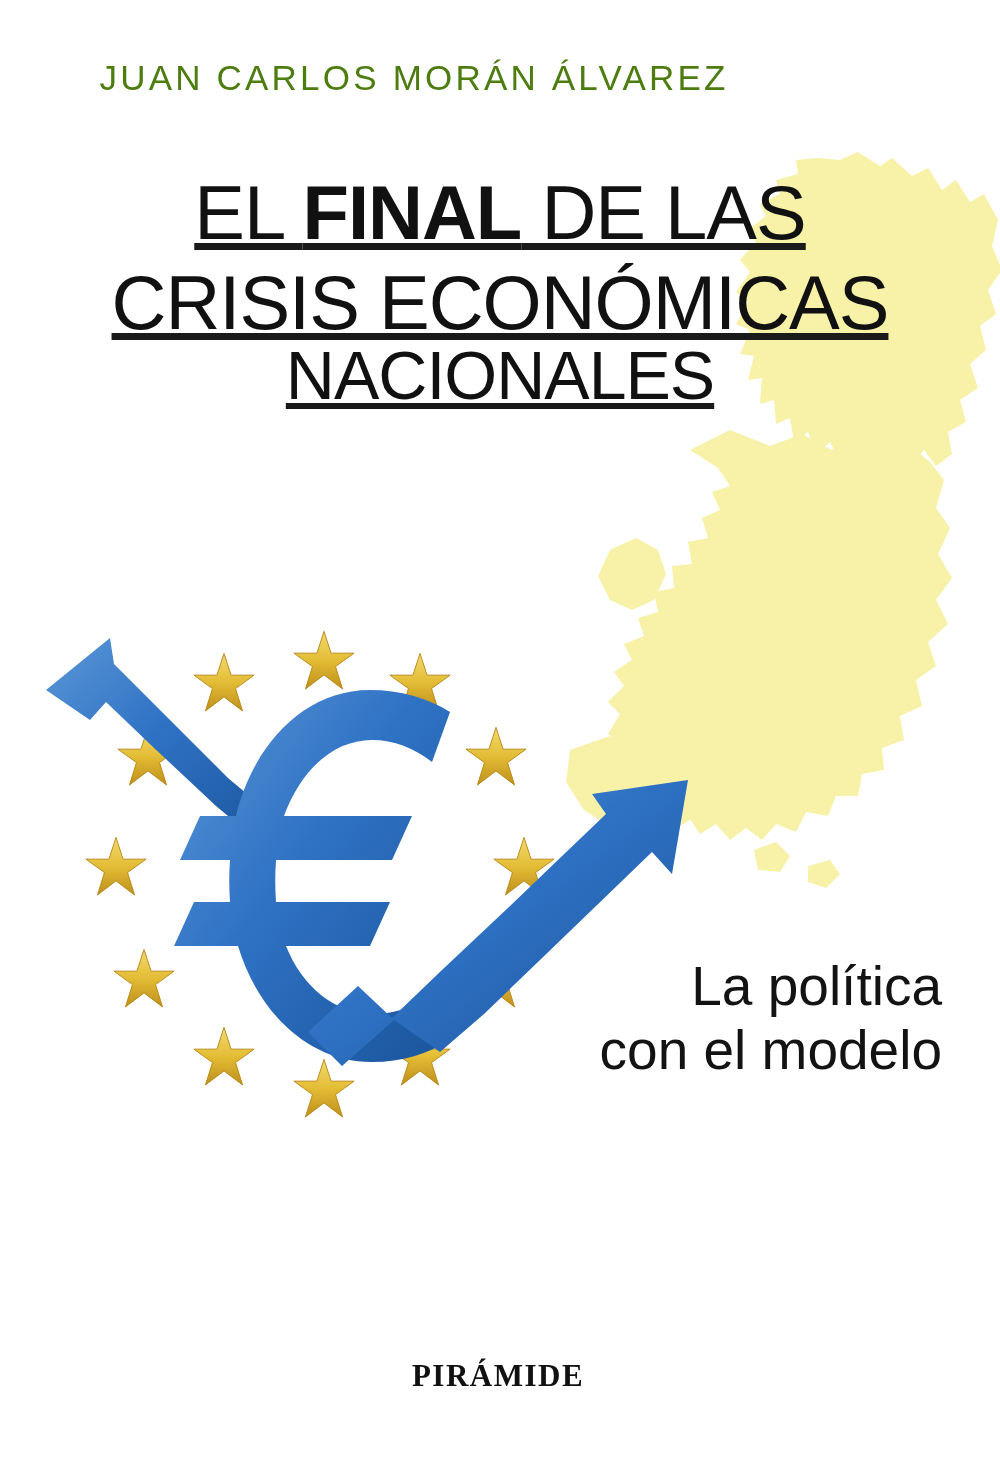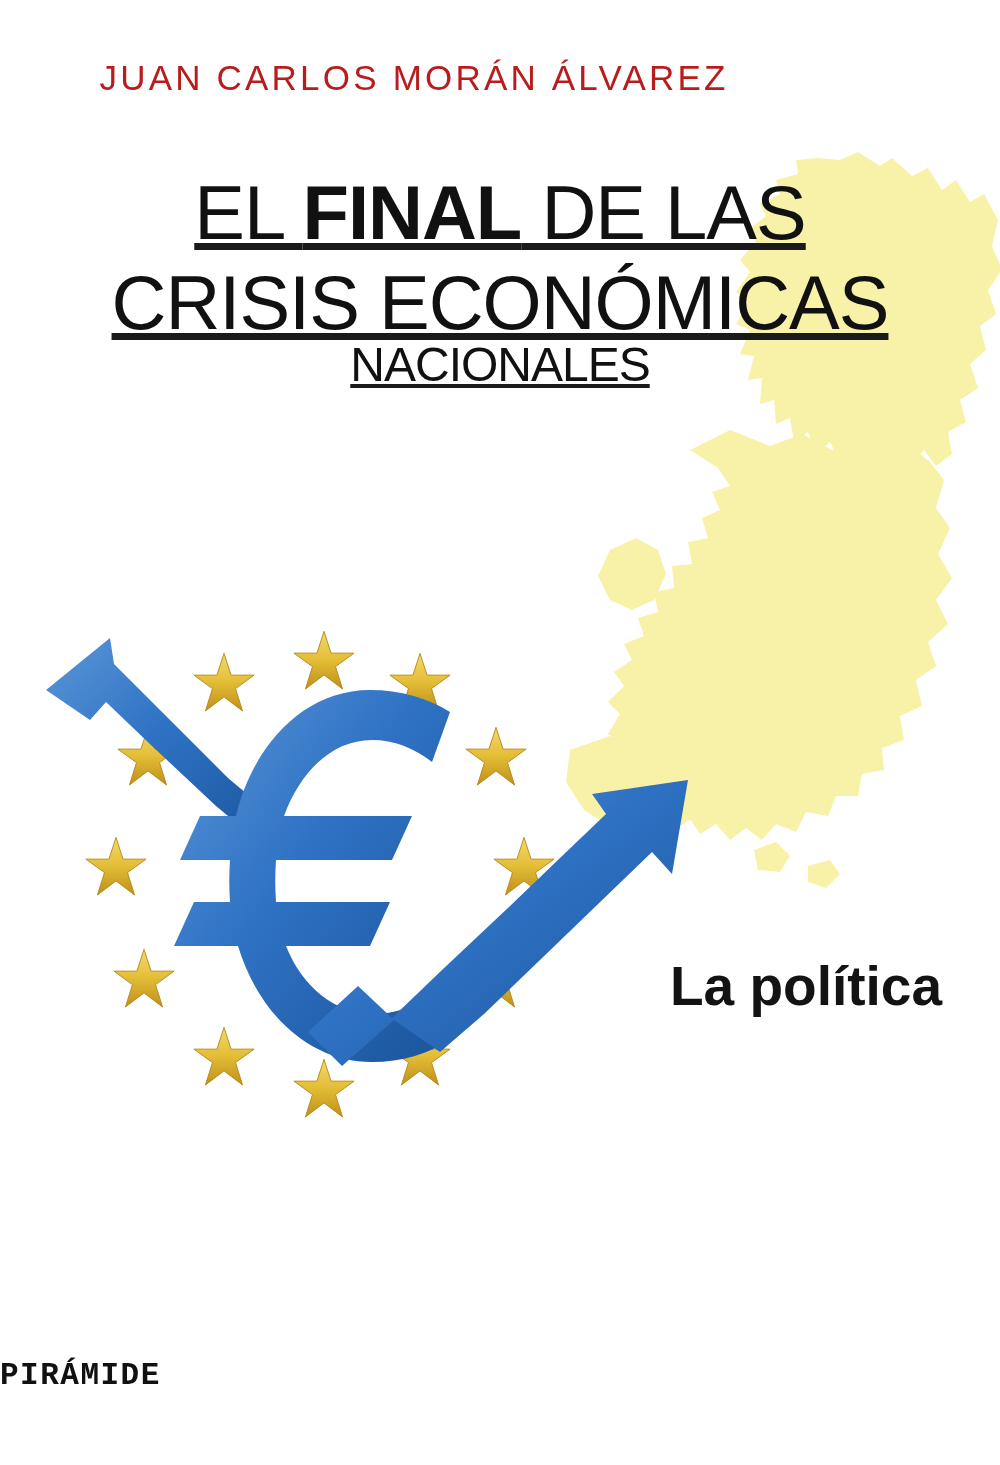--- a/index.html
+++ b/index.html
@@ -47,21 +47,21 @@
   
   .author {
     position: absolute;
     top: 58px;
     left: 0;
     width: 828px;
     text-align: center;
     font-size: 35px;
     letter-spacing: 3.2px;
     font-weight: 400;
-    color: #b91c1c;
+    color: #4d7c0f;
     z-index: 5;
   }
 
   
   .title-block {
     position: absolute;
     top: 175px;
     left: 0;
     width: 1000px;
     text-align: center;
@@ -77,53 +77,53 @@
   .title-line-1 {
     font-size: 76px;
     letter-spacing: -1px;
     margin-bottom: 14px;
   }
   .title-line-2 {
     font-size: 76px;
     letter-spacing: -1px;
   }
   .title-line-3 {
-    font-size: 48px;
+    font-size: 68px;
     letter-spacing: -1px;
   }
   .t-light { font-weight: 300; }
   .t-bold  { font-weight: 700; }
 
   
   .subtitle {
     position: absolute;
     right: 58px;
     top: 955px;
     width: 420px;
     text-align: right;
     font-size: 55px;
     line-height: 1.16;
-    font-weight: 700;
+    font-weight: 400;
     color: #131313;
     z-index: 5;
   }
   .subtitle span { display: block; white-space: nowrap; }
 
   
   .publisher {
     position: absolute;
     left: 0;
     top: 1358px;
     width: 996px;
-    text-align: left;
+    text-align: center;
     font-size: 31px;
     letter-spacing: 1.5px;
     font-weight: 700;
     color: #111111;
-    font-family: Liberation Mono, monospace;
+    font-family: Liberation Serif, serif;
     z-index: 5;
   }
 </style>
 </head>
 <body>
 
 <div class="cover">
 
   <div class="map-layer">
     <svg viewBox="0 0 470 780" xmlns="http://www.w3.org/2000/svg" aria-hidden="true">
@@ -209,17 +209,18 @@
   <div class="author">JUAN CARLOS MORÁN ÁLVAREZ</div>
 
   <div class="title-block">
     <span class="title-line title-line-1"><span class="t-light">EL </span><span class="t-bold">FINAL</span><span class="t-light"> DE LAS</span></span>
     <span class="title-line title-line-2 t-light">CRISIS ECONÓMICAS</span>
     <span class="title-line title-line-3 t-light">NACIONALES</span>
   </div>
 
   <div class="subtitle">
     <span>La política</span>
+    <span>con el modelo</span>
   </div>
 
   <div class="publisher">PIRÁMIDE</div>
 
 </div>
 
 </body></html>

